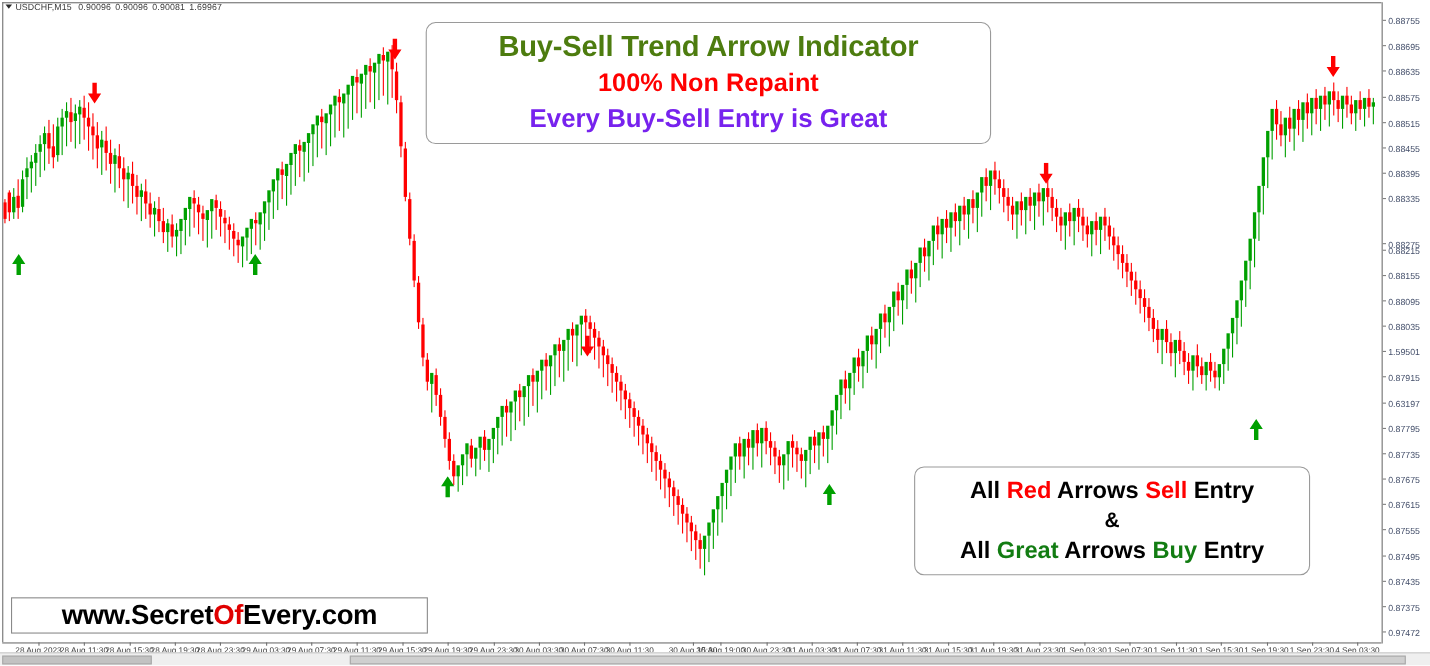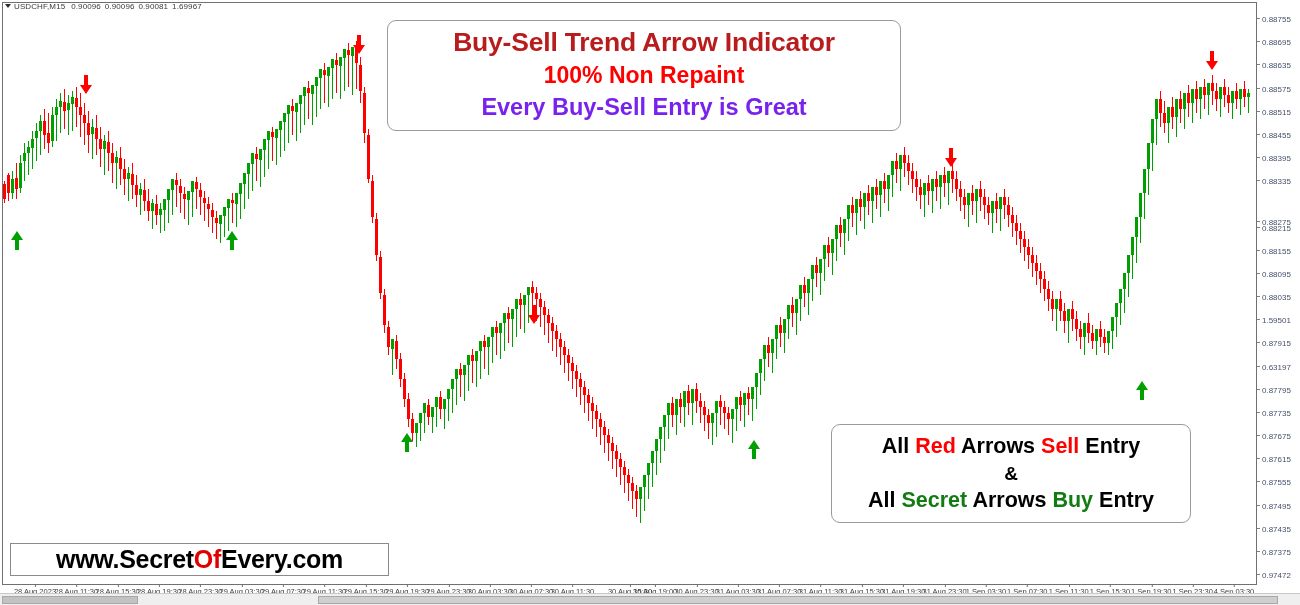--- a/index.html
+++ b/index.html
@@ -137,21 +137,21 @@
   }
 
   #title-box {
     left: 387px; top: 20px;
     width: 514px; height: 111px;
     padding-top: 5px;
   }
   #title-line1 {
     font-size: 26.5px;
     font-weight: bold;
-    color: #b91c1c;
+    color: #4d7c0f;
     line-height: 33px;
     letter-spacing: -0.2px;
   }
   #title-line2 {
     font-size: 23px;
     font-weight: bold;
     color: #ff0000;
     line-height: 32px;
   }
   #title-line3 {
@@ -1595,21 +1595,21 @@
 
   <div id="title-box" class="callout">
     <div id="title-line1">Buy-Sell Trend Arrow Indicator</div>
     <div id="title-line2">100% Non Repaint</div>
     <div id="title-line3">Every Buy-Sell Entry is Great</div>
   </div>
 
   <div id="legend-box" class="callout">
     <div class="legend-line" id="legend-line1"><span style="color: rgb(0, 0, 0);">All </span><span style="color: rgb(255, 0, 0);">Red</span><span style="color: rgb(0, 0, 0);"> Arrows </span><span style="color: rgb(255, 0, 0);">Sell</span><span style="color: rgb(0, 0, 0);"> Entry</span></div>
     <div class="legend-line amp">&amp;</div>
-    <div class="legend-line" id="legend-line3"><span style="color: rgb(0, 0, 0);">All </span><span style="color: rgb(18, 124, 18);">Secret</span><span style="color: rgb(0, 0, 0);"> Arrows </span><span style="color: rgb(18, 124, 18);">Buy</span><span style="color: rgb(0, 0, 0);"> Entry</span></div>
+    <div class="legend-line" id="legend-line3"><span style="color: rgb(0, 0, 0);">All </span><span style="color: rgb(18, 124, 18);">Great</span><span style="color: rgb(0, 0, 0);"> Arrows </span><span style="color: rgb(18, 124, 18);">Buy</span><span style="color: rgb(0, 0, 0);"> Entry</span></div>
   </div>
 
   <div id="watermark-box">
     <div id="watermark-text"><span style="color: rgb(0, 0, 0);">www.Secret</span><span style="color: rgb(224, 0, 0);">Of</span><span style="color: rgb(0, 0, 0);">Every.com</span></div>
   </div>
 
   <div id="scrollbar">
     <div id="scroll-thumb-left"></div>
     <div id="scroll-thumb-main"></div>
   </div>

